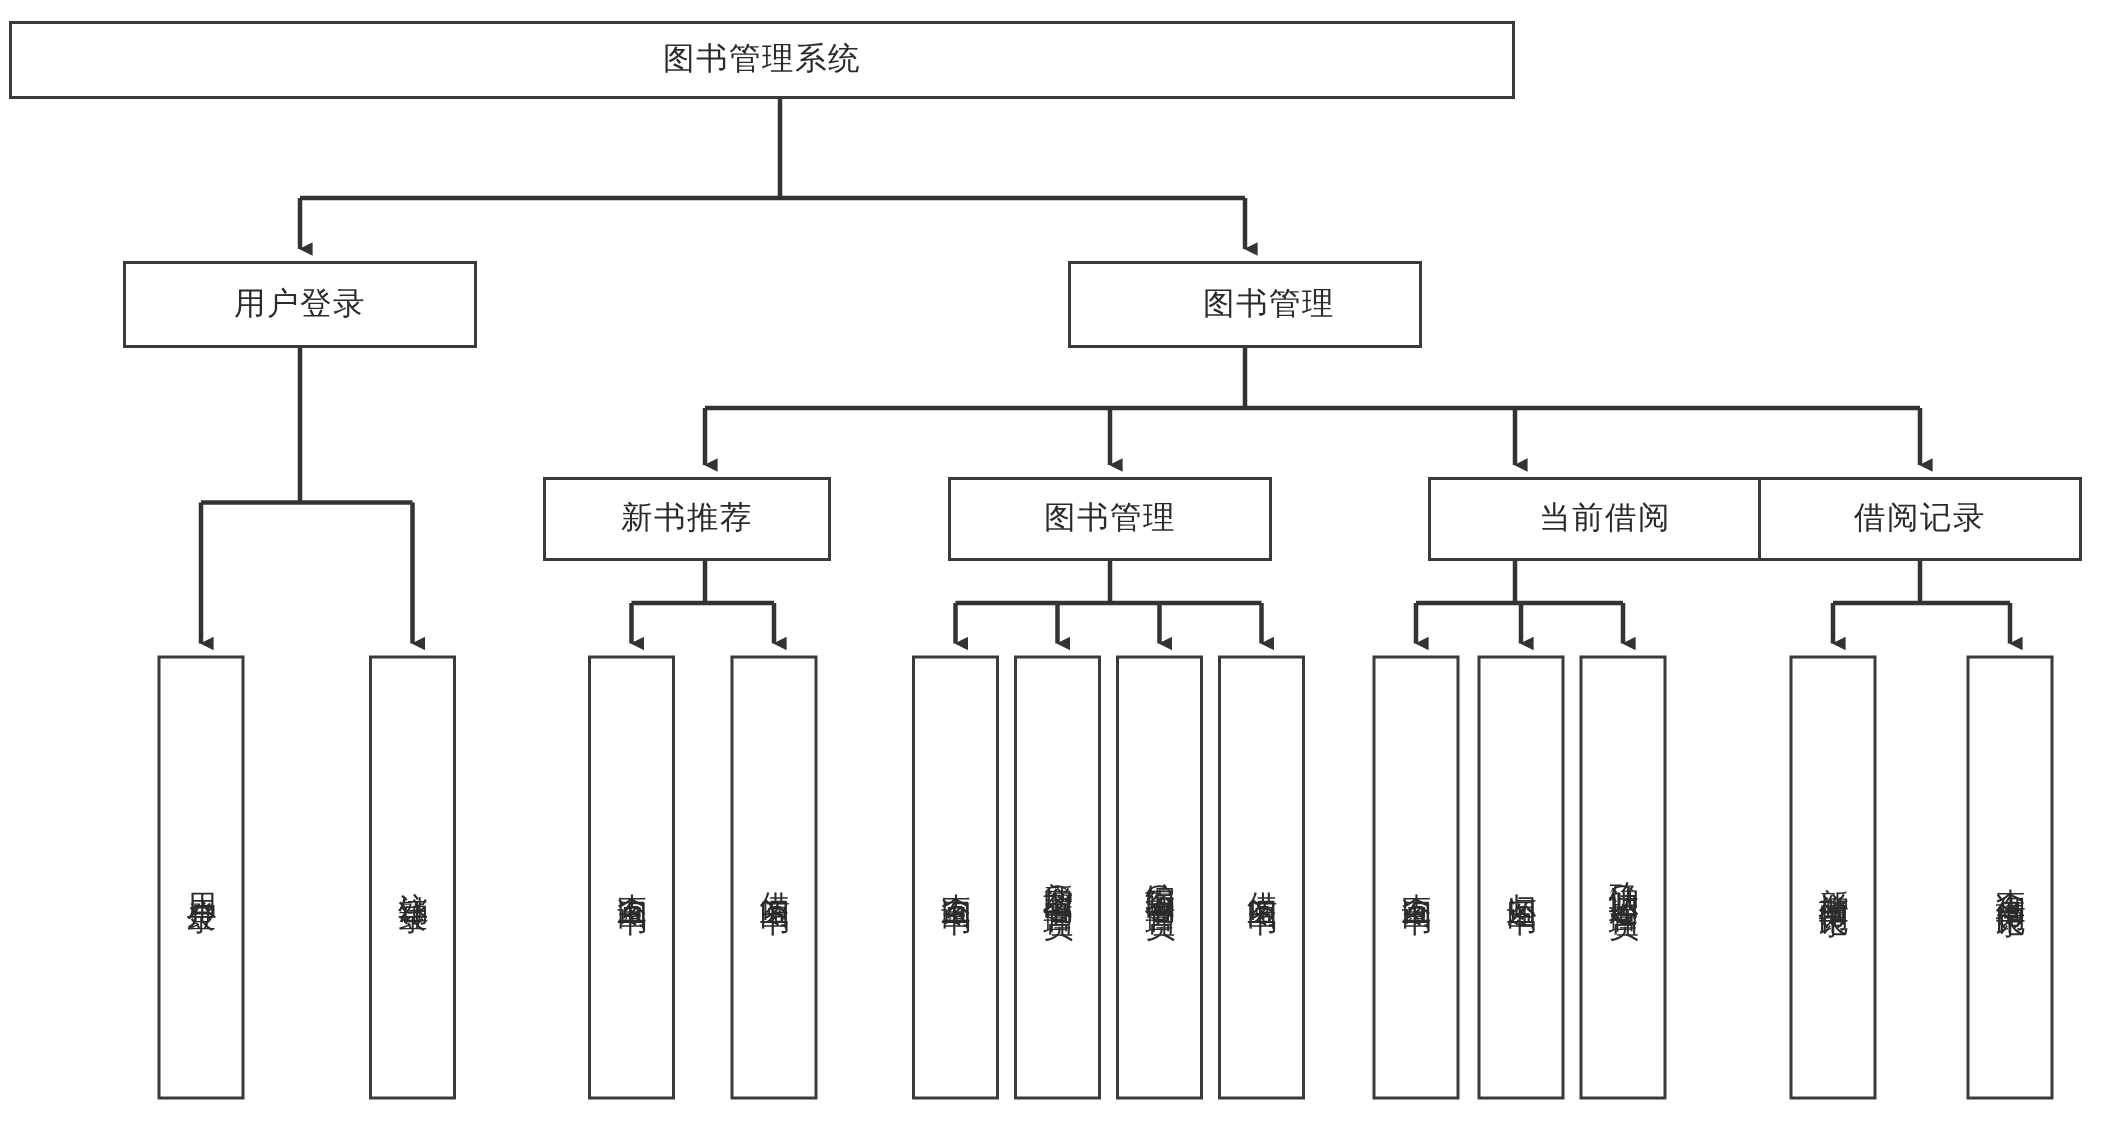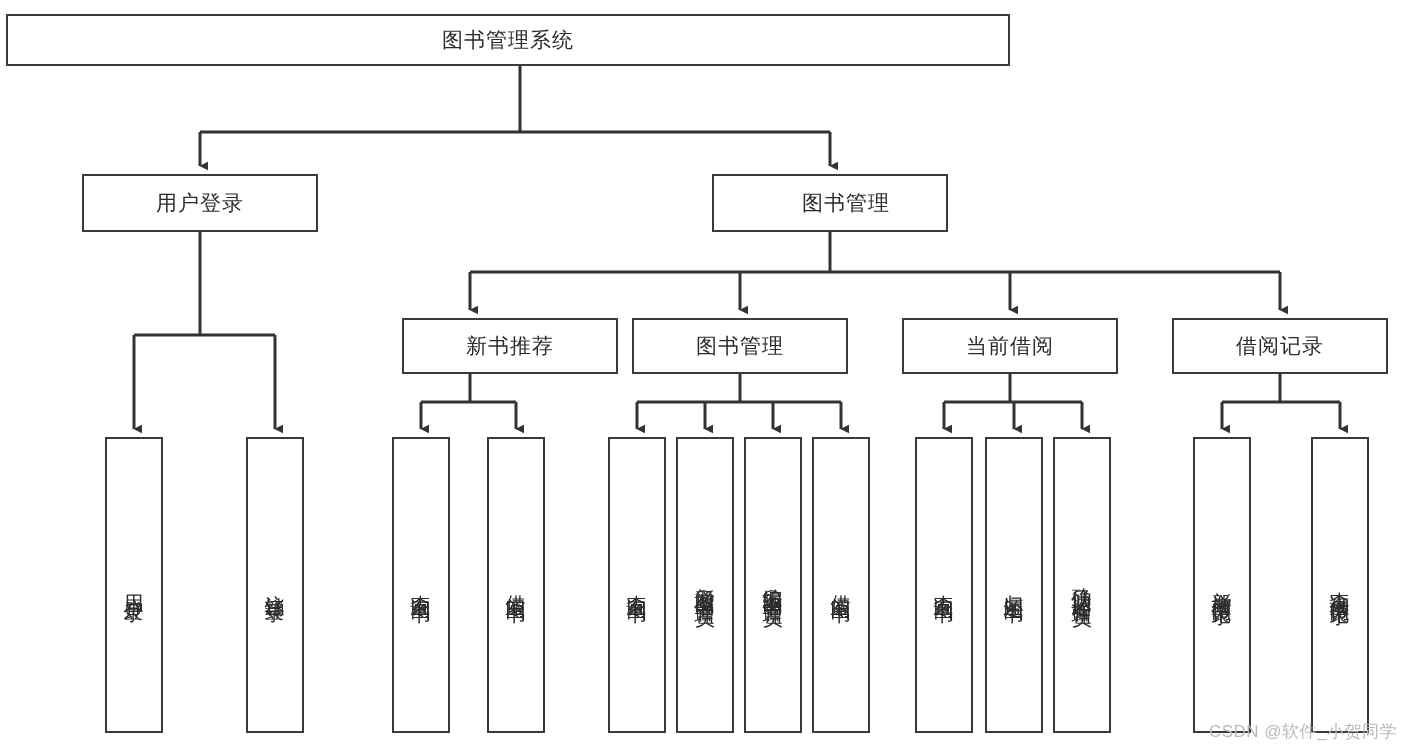--- a/index.html
+++ b/index.html
@@ -125,29 +125,29 @@
   </div>
 
   <div class="node" style="left:82px; top:174px; width:236px; height:58px;">
     <span class="node-label">用户登录</span>
   </div>
 
   <div class="node" style="left:712px; top:174px; width:236px; height:58px;padding-left:32px;">
     <span class="node-label">图书管理</span>
   </div>
 
-  <div class="node" style="left:362px; top:318px; width:216px; height:56px;margin-left:40px;">
+  <div class="node" style="left:362px; top:318px; width:192px; height:56px;">
     <span class="node-label">新书推荐</span>
   </div>
 
   <div class="node" style="left:632px; top:318px; width:216px; height:56px;">
     <span class="node-label">图书管理</span>
   </div>
 
-  <div class="node" style="left:902px; top:318px; width:216px; height:56px;">
+  <div class="node" style="left:952px; top:318px; width:236px; height:56px;">
     <span class="node-label">当前借阅</span>
   </div>
 
   <div class="node" style="left:1172px; top:318px; width:216px; height:56px;">
     <span class="node-label">借阅记录</span>
   </div>
 
   <div class="node leaf" style="left:105px; top:437px; width:58px; height:296px;">
     <span class="node-label">用户登录</span>
   </div>
@@ -193,15 +193,14 @@
   </div>
 
   <div class="node leaf" style="left:1193px; top:437px; width:58px; height:296px;">
     <span class="node-label">新增借阅记录</span>
   </div>
 
   <div class="node leaf" style="left:1311px; top:437px; width:58px; height:296px;">
     <span class="node-label">查询借阅记录</span>
   </div>
 
-  <div class="watermark">CSDN @软件_小贺同学</div>
 
 </div>
 
 </body></html>

